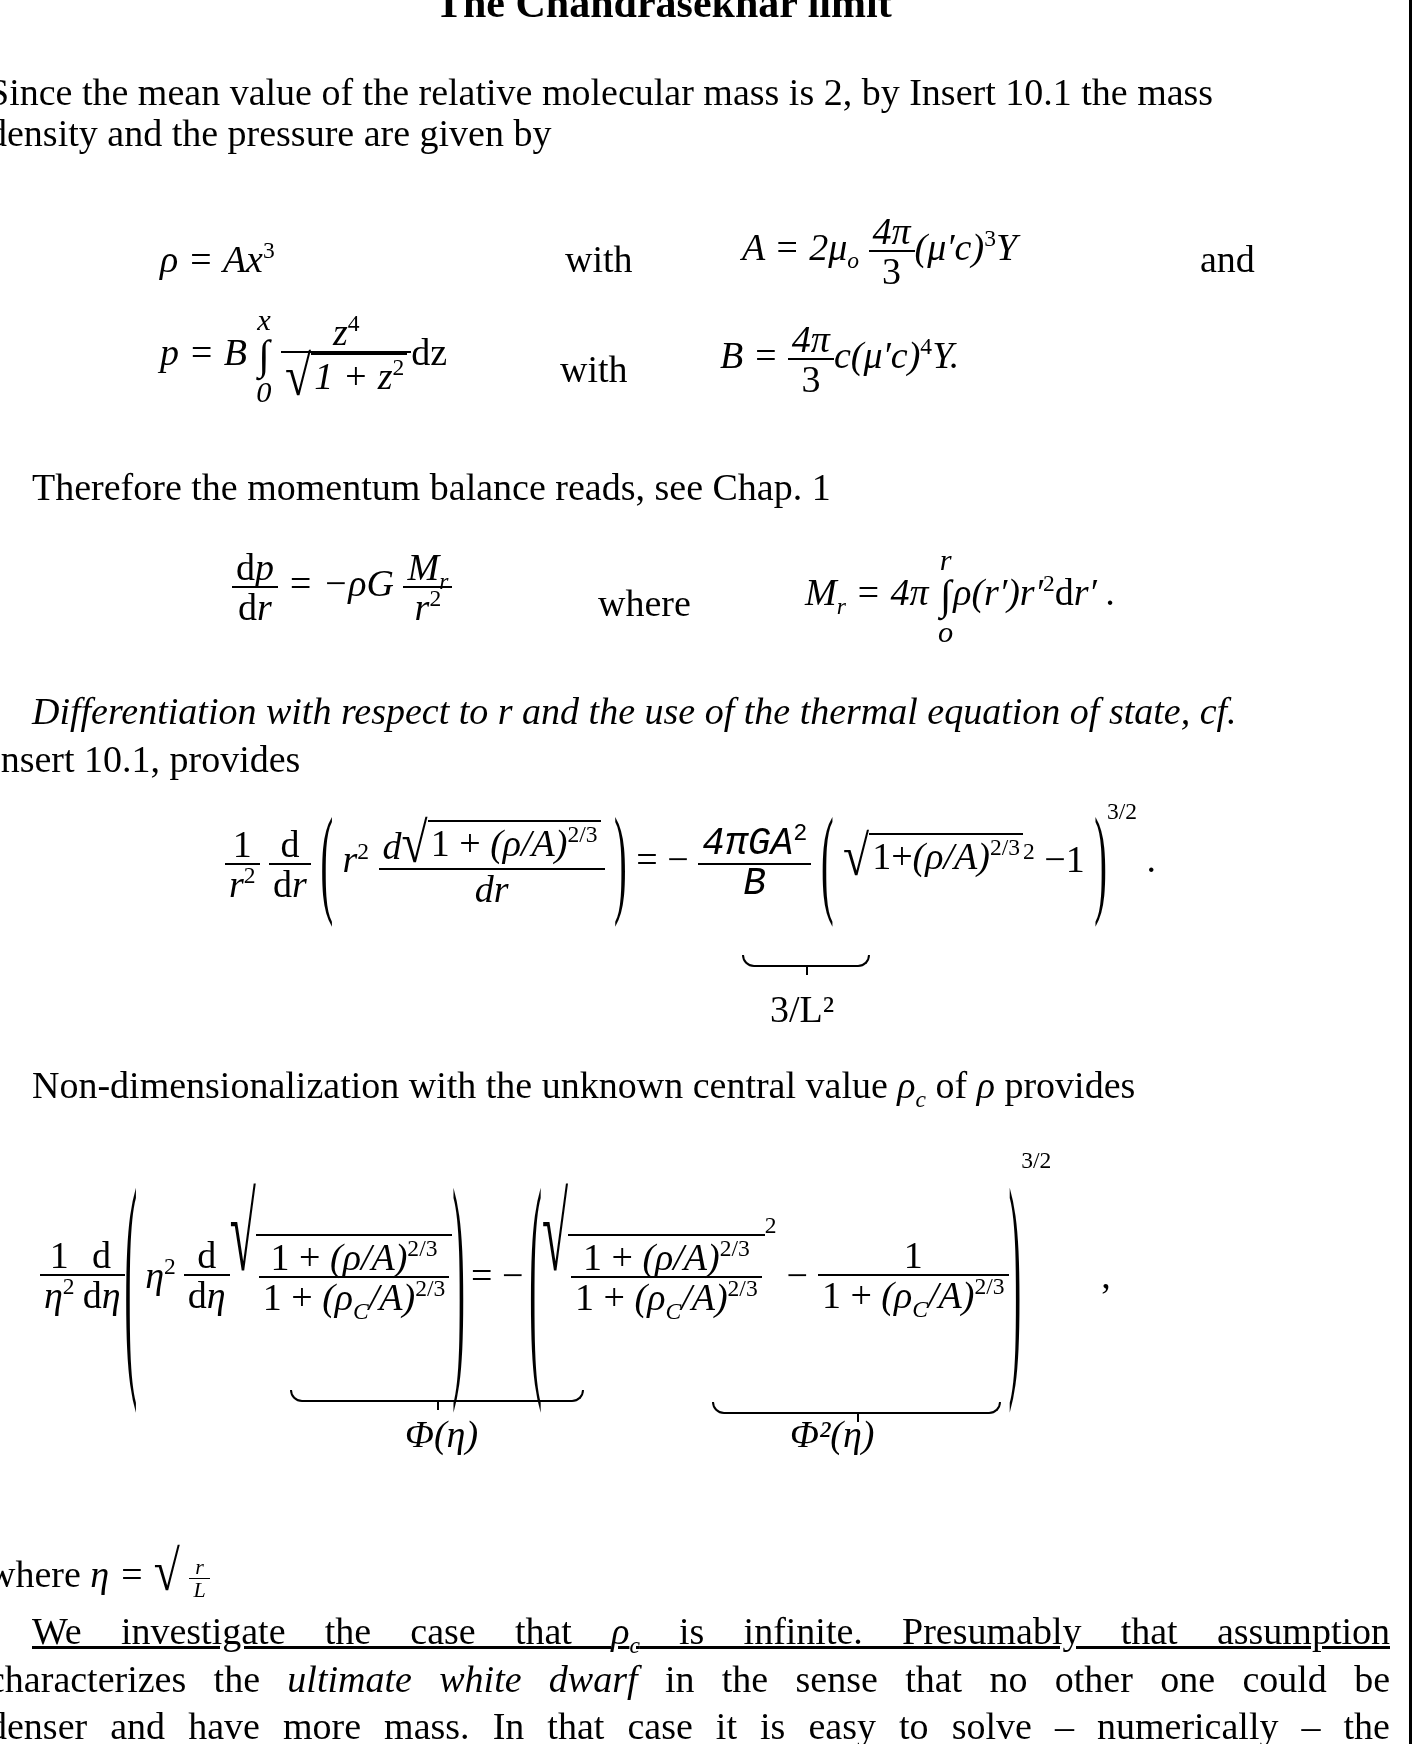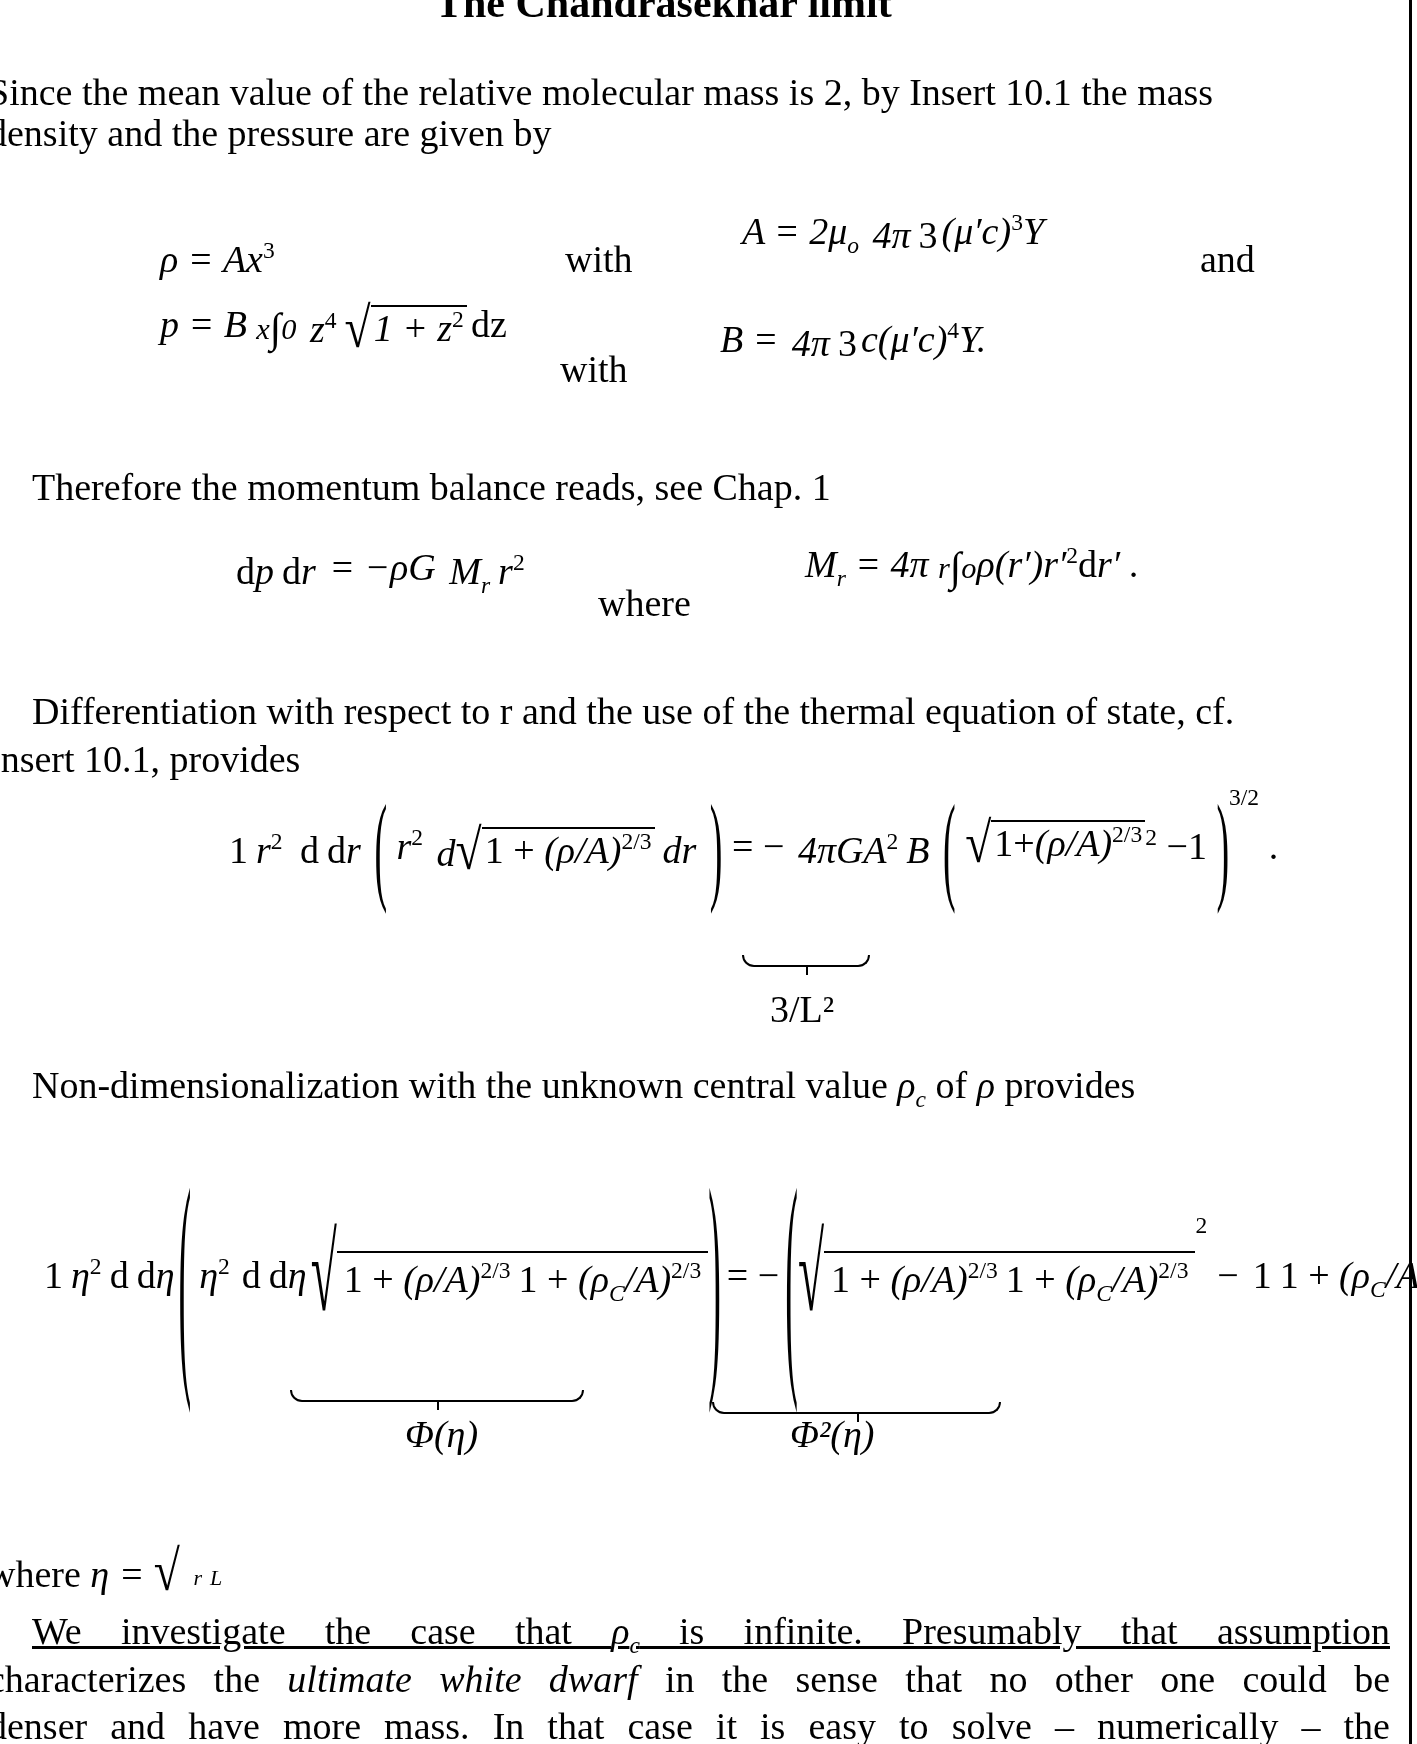--- a/index.html
+++ b/index.html
@@ -6,21 +6,21 @@
   body { width:1417px; height:1744px; position:relative; overflow:hidden;
          font-family:"Liberation Serif","DejaVu Serif",serif; color:#000; }
   .page-border { position:absolute; left:1409px; top:0; width:3px; height:1744px; background:#000; }
   .abs { position:absolute; white-space:nowrap; line-height:1; }
   .title { font-size:42px; font-weight:bold; top:-18px; left:435px; }
   .para { font-size:38px; }
   .justify { text-align:justify; text-align-last:justify; width:1390px; }
   .math { font-size:38px; font-style:italic; }
   .up { font-style:normal; }
   sup, sub { font-size:0.62em; line-height:0; }
-  .frac { display:inline-flex; align-items:center; vertical-align:middle; }
+  .frac { display:inline-flex; flex-direction:column; align-items:center; vertical-align:middle; }
   .frac .num { padding:0 4px; }
   .frac .bar { height:2px; background:#000; align-self:stretch; }
   .frac .den { padding:0 4px; }
   .sqrt { display:inline-flex; align-items:stretch; }
   .sqrt .rad { font-style:normal; font-size:1.25em; line-height:1; transform:scaleY(1.2); }
   .sqrt .body { border-top:2px solid #000; padding:2px 3px 0; }
   .paren { font-style:normal; font-weight:100; display:inline-block; transform-origin:center; }
   .brace { border:2px solid #000; border-top:none; border-radius:0 0 14px 14px; height:10px; position:relative; }
   .brace:after { content:""; position:absolute; left:50%; bottom:-10px; width:2px; height:10px; background:#000; }
   .intg { font-style:normal; font-size:1.1em; }
@@ -88,21 +88,21 @@
 <div class="abs para" style="left:598px;top:584px;">where</div>
 <div class="abs math" style="left:805px;top:545px;">
   M<sub>r</sub> = 4π
   <span class="frac" style="vertical-align:middle;">
       <span class="lim">r</span>
       <span class="intg">∫</span>
       <span class="lim">o</span>
     </span>ρ(r′)r′<sup class="up">2</sup><span class="up">d</span>r′ .
 </div>
 
-<div class="abs para" style="left:32px;top:692px;">Differentiation with respect to r and the use of the thermal equation of state, cf.</div>
+<div class="abs para" style="left:32px;top:692px;font-style:italic;">Differentiation with respect to r and the use of the thermal equation of state, cf.</div>
 <div class="abs para" style="left:-12px;top:740px;">Insert 10.1, provides</div>
 
 <div class="abs math" style="left:225px;top:820px;">
   <span class="frac">
       <span class="num up">1</span>
       <span class="bar"></span>
       <span class="den">r<sup class="up">2</sup></span>
     </span>
   <span class="frac">
       <span class="num up">d</span>
@@ -114,21 +114,21 @@
   <span class="frac">
       <span class="num">d<span class="sqrt">
           <span class="rad">√</span>
           <span class="body"><span class="up">1 + </span>(ρ/A)<sup class="up">2/3</sup></span>
         </span></span>
       <span class="bar"></span>
       <span class="den">dr</span>
     </span>
   <span class="paren" style="transform:scaleY(3.2);">)</span>
   <span class="up">= −</span>
-  <span class="frac" style="position:relative;">
+  <span class="frac" style="position:relative;font-family:Liberation Mono, monospace;">
       <span class="num">4πGA<sup class="up">2</sup></span>
       <span class="bar"></span>
       <span class="den">B</span>
     </span>
   <span class="paren" style="transform:scaleY(3.2);">(</span>
   <span class="sqrt">
       <span class="rad">√</span>
       <span class="body"><span class="up">1+</span>(ρ/A)<sup class="up">2/3</sup></span>
     </span><sup class="up">2</sup><span class="up"> −1</span>
   <span class="paren" style="transform:scaleY(3.2);">)</span><sup class="up" style="position:relative;top:-40px;">3/2</sup>

